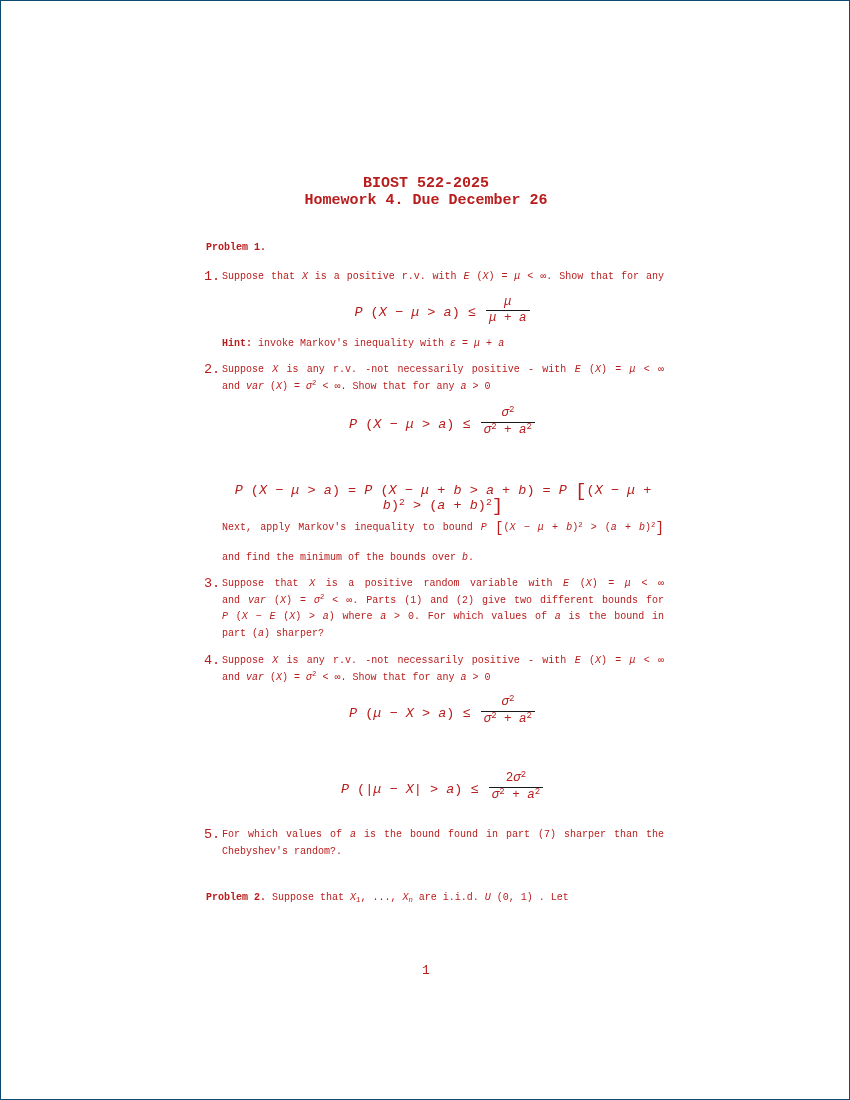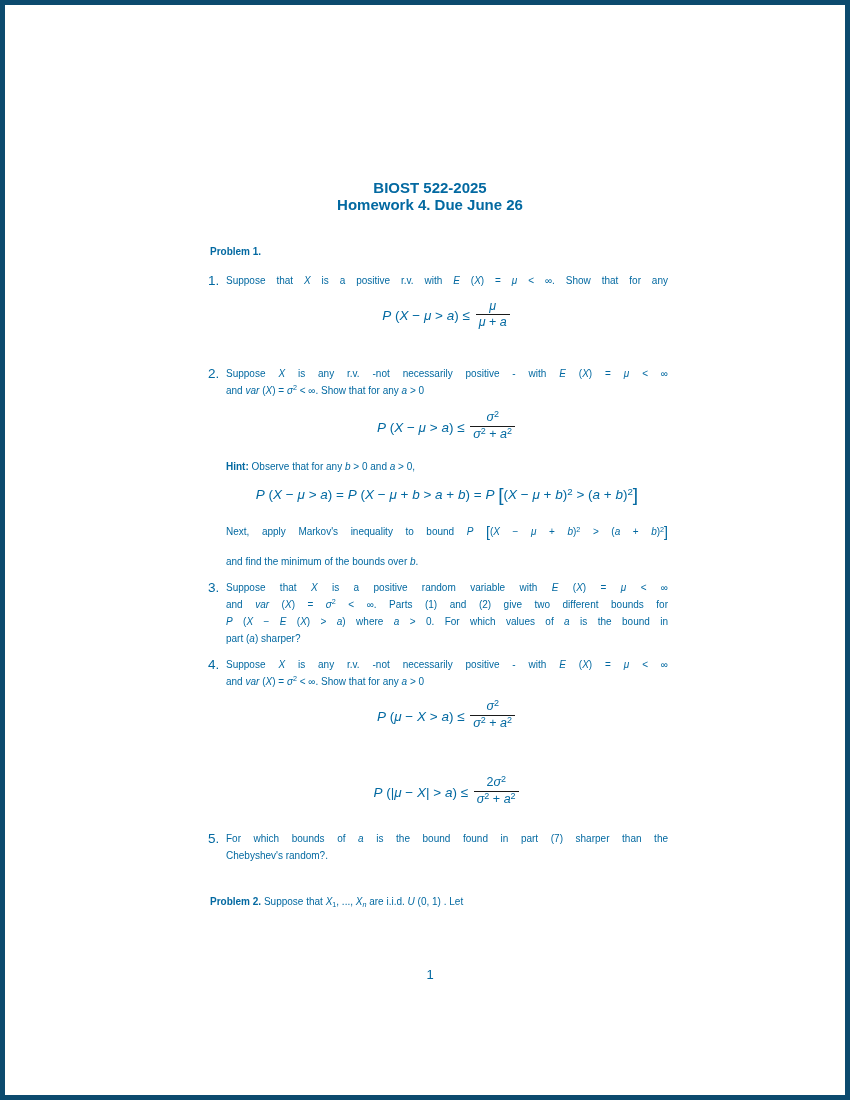--- a/index.html
+++ b/index.html
@@ -1,18 +1,18 @@
 <!DOCTYPE html>
 <html><head>
 <meta charset="utf-8">
 <style>
   html,body{margin:0;padding:0;background:#e8e8e8;}
   .page{position:relative;width:850px;height:1100px;background:#ffffff;
-        border:5px solid #0c4a6e;box-sizing:border-box;margin:0 auto;
-        font-family:Liberation Sans, sans-serif;color:#0369a1;}
+        border:1px solid #0c4a6e;box-sizing:border-box;margin:0 auto;
+        font-family:Liberation Mono, monospace;color:#b91c1c;}
   .abs{position:absolute;}
   .center{text-align:center;}
   .title-line{font-size:15px;font-weight:700;line-height:17px;}
   .line{font-size:10px;line-height:16.5px;}
   .stretch{text-align:justify;text-align-last:justify;}
   .item{width:462px;}
   .inum{position:absolute;left:0;top:0;font-size:13.5px;line-height:16.5px;}
   .itext{margin-left:18px;width:442px;}
   .eq{width:442px;text-align:center;font-size:13.5px;}
   .it{font-style:italic;}
@@ -24,45 +24,45 @@
   .fnum,.fden{display:block;font-size:12.5px;line-height:15px;padding:0 3px;}
   .fden{border-top:1px solid #1a1a1a;}
   .pagenum{font-size:13px;}
 </style>
 </head>
 <body>
 
 <div class="page">
 
   <div class="abs center title-line" style="left:0;top:174px;width:850px"><span class="bf">BIOST 522-2025</span></div>
-  <div class="abs center title-line" style="left:0;top:191px;width:850px"><span class="bf">Homework 4.  Due June 26</span></div>
+  <div class="abs center title-line" style="left:0;top:191px;width:850px"><span class="bf">Homework 4.  Due December 26</span></div>
 
   <div class="abs line" style="left:205px;top:239px"><span class="bf">Problem 1.</span></div>
 
   <div class="abs item" style="left:203px;top:268px">
     <span class="inum">1.</span>
     <div class="itext">
       <div class="line stretch"><span>Suppose that </span><span class="it">X</span><span> is a positive r.v. with </span><span class="it">E</span><span> (</span><span class="it">X</span><span>) = </span><span class="it">μ</span><span> &lt; ∞. Show that for any</span></div>
     </div>
   </div>
 
   <div class="abs eq" style="left:221px;top:296px"><span class="it">P</span><span> (</span><span class="it">X</span><span> − </span><span class="it">μ</span><span> &gt; </span><span class="it">a</span><span>) ≤ </span><span class="frac"><span class="fnum"><span class="it">μ</span></span><span class="fden"><span class="it">μ</span><span> + </span><span class="it">a</span></span></span></div>
 
+  <div class="abs line" style="left:221px;top:335px;width:442px"><span class="bf">Hint:</span><span> invoke Markov's inequality with </span><span class="it">ε</span><span> = </span><span class="it">μ</span><span> + </span><span class="it">a</span></div>
 
   <div class="abs item" style="left:203px;top:361px">
     <span class="inum">2.</span>
     <div class="itext">
       <div class="line stretch"><span>Suppose </span><span class="it">X</span><span> is any r.v.  -not necessarily positive - with </span><span class="it">E</span><span> (</span><span class="it">X</span><span>) = </span><span class="it">μ</span><span> &lt; ∞</span></div>
       <div class="line"><span>and </span><span class="it">var</span><span> (</span><span class="it">X</span><span>) = </span><span class="it">σ</span><span class="sup">2</span><span> &lt; ∞. Show that for any </span><span class="it">a</span><span> &gt; 0</span></div>
     </div>
   </div>
 
   <div class="abs eq" style="left:221px;top:407px"><span class="it">P</span><span> (</span><span class="it">X</span><span> − </span><span class="it">μ</span><span> &gt; </span><span class="it">a</span><span>) ≤ </span><span class="frac"><span class="fnum"><span class="it">σ</span><span class="sup">2</span></span><span class="fden"><span class="it">σ</span><span class="sup">2</span><span> + </span><span class="it">a</span><span class="sup">2</span></span></span></div>
 
-  <div class="abs line" style="left:221px;top:454px;width:442px"><span class="bf">Hint:</span><span> Observe that for any </span><span class="it">b</span><span> &gt; 0 and </span><span class="it">a</span><span> &gt; 0,</span></div>
 
   <div class="abs eq" style="left:221px;top:482px"><span class="it">P</span><span> (</span><span class="it">X</span><span> − </span><span class="it">μ</span><span> &gt; </span><span class="it">a</span><span>) = </span><span class="it">P</span><span> (</span><span class="it">X</span><span> − </span><span class="it">μ</span><span> + </span><span class="it">b</span><span> &gt; </span><span class="it">a</span><span> + </span><span class="it">b</span><span>) = </span><span class="it">P</span><span> </span><span class="big">[</span><span>(</span><span class="it">X</span><span> − </span><span class="it">μ</span><span> + </span><span class="it">b</span><span>)</span><span class="sup">2</span><span> &gt; (</span><span class="it">a</span><span> + </span><span class="it">b</span><span>)</span><span class="sup">2</span><span class="big">]</span></div>
 
   <div class="abs line stretch" style="left:221px;top:519px;width:442px"><span>Next, apply Markov's inequality to bound </span><span class="it">P</span><span> </span><span class="big">[</span><span>(</span><span class="it">X</span><span> − </span><span class="it">μ</span><span> + </span><span class="it">b</span><span>)</span><span class="sup">2</span><span> &gt; (</span><span class="it">a</span><span> + </span><span class="it">b</span><span>)</span><span class="sup">2</span><span class="big">]</span></div>
   <div class="abs line" style="left:221px;top:549px;width:442px"><span>and find the minimum of the bounds over </span><span class="it">b</span><span>.</span></div>
 
   <div class="abs item" style="left:203px;top:575px">
     <span class="inum">3.</span>
     <div class="itext">
       <div class="line stretch"><span>Suppose that </span><span class="it">X</span><span> is a positive random variable with </span><span class="it">E</span><span> (</span><span class="it">X</span><span>) = </span><span class="it">μ</span><span> &lt; ∞</span></div>
@@ -81,21 +81,21 @@
   </div>
 
   <div class="abs eq" style="left:221px;top:696px"><span class="it">P</span><span> (</span><span class="it">μ</span><span> − </span><span class="it">X</span><span> &gt; </span><span class="it">a</span><span>) ≤ </span><span class="frac"><span class="fnum"><span class="it">σ</span><span class="sup">2</span></span><span class="fden"><span class="it">σ</span><span class="sup">2</span><span> + </span><span class="it">a</span><span class="sup">2</span></span></span></div>
 
 
   <div class="abs eq" style="left:221px;top:772px"><span class="it">P</span><span> (|</span><span class="it">μ</span><span> − </span><span class="it">X</span><span>| &gt; </span><span class="it">a</span><span>) ≤ </span><span class="frac"><span class="fnum"><span>2</span><span class="it">σ</span><span class="sup">2</span></span><span class="fden"><span class="it">σ</span><span class="sup">2</span><span> + </span><span class="it">a</span><span class="sup">2</span></span></span></div>
 
   <div class="abs item" style="left:203px;top:826px">
     <span class="inum">5.</span>
     <div class="itext">
-      <div class="line stretch"><span>For which bounds of </span><span class="it">a</span><span> is the bound found in part (7) sharper than the</span></div>
+      <div class="line stretch"><span>For which values of </span><span class="it">a</span><span> is the bound found in part (7) sharper than the</span></div>
       <div class="line"><span>Chebyshev's random?.</span></div>
     </div>
   </div>
 
   <div class="abs line" style="left:205px;top:889px;width:458px"><span class="bf">Problem 2.</span><span> Suppose that </span><span class="it">X</span><span class="sub">1</span><span>, ..., </span><span class="it">X</span><span class="it sub">n</span><span> are i.i.d. </span><span class="it">U</span><span> (0, 1) . Let</span></div>
 
 
   <div class="abs center pagenum" style="left:0;top:962px;width:850px">1</div>
 
 </div>

